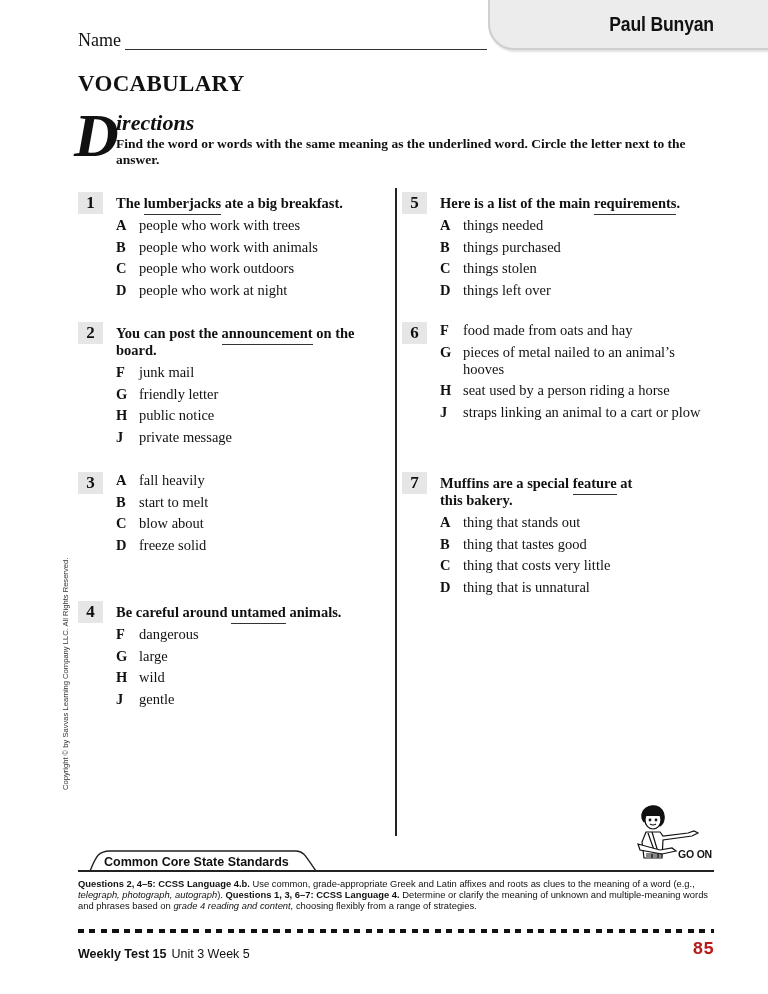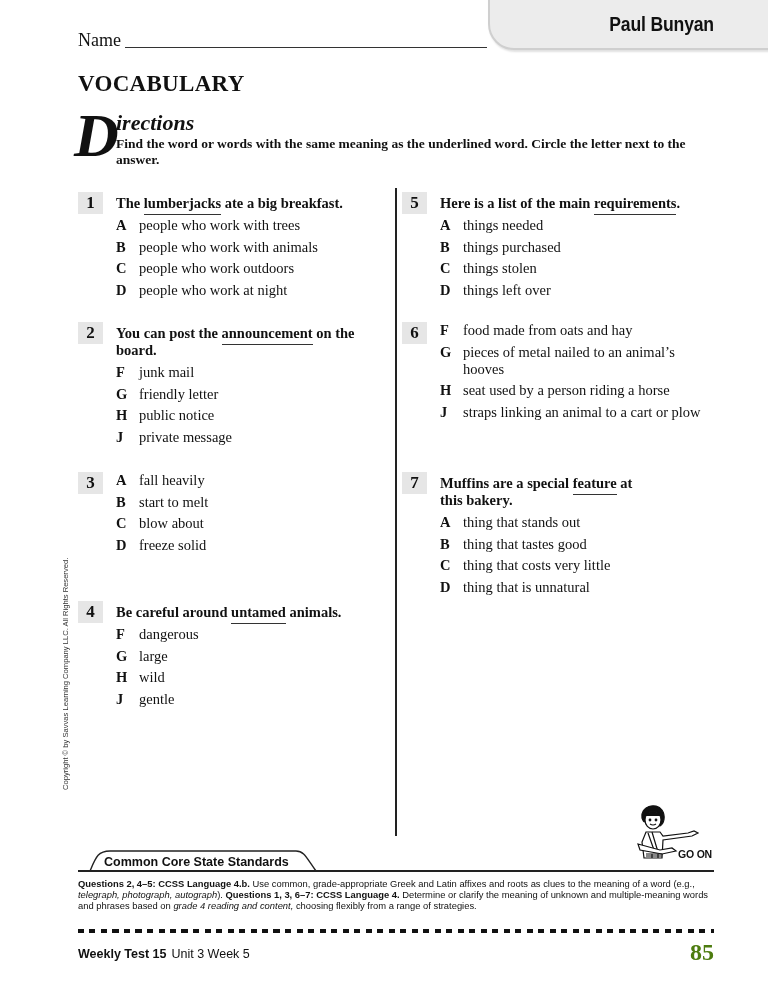--- a/index.html
+++ b/index.html
@@ -11,21 +11,21 @@
       background: #ececec; border: 2px solid #cfcfcf; border-radius: 0 0 0 26px;
       box-shadow: 1px 2px 2px rgba(0,0,0,0.12);
     }
     .title-tab .story {
       position: absolute; right: 72px; bottom: 12px;
       font-family: "Liberation Sans", "DejaVu Sans", sans-serif;
       font-weight: bold; font-size: 20px; letter-spacing: -0.2px; color: #111;
       transform: scaleX(0.88); transform-origin: right center;
     }
 
-    .name-row { position: absolute; left: 78px; top: 30px; font-size: 18px; display: flex; align-items: flex-start; }
+    .name-row { position: absolute; left: 78px; top: 30px; font-size: 18px; display: flex; align-items: center; }
     .name-line { display: inline-block; width: 362px; border-bottom: 1.5px solid #333; margin-left: 4px; height: 18px; }
 
     .section-title { position: absolute; left: 78px; top: 71px; font-size: 23px; font-weight: bold; letter-spacing: 0.3px; }
 
     .directions { position: absolute; left: 74px; top: 108px; width: 650px; height: 60px; }
     .dir-cap { position: absolute; left: 0; top: -4px; font-size: 62px; font-weight: bold; font-style: italic; line-height: 1; }
     .dir-rest { position: absolute; left: 42px; top: 4px; font-size: 22px; font-style: italic; font-weight: bold; line-height: 1; }
     .dir-text { position: absolute; left: 42px; top: 28px; width: 600px; font-size: 13.5px; font-weight: bold; line-height: 16px; }
 
     .col { position: absolute; top: 192px; width: 310px; }
@@ -58,21 +58,21 @@
     .ccss-text { position: absolute; left: 78px; top: 878px; width: 640px; font-family: "Liberation Sans", "DejaVu Sans", sans-serif; font-size: 9.4px; line-height: 11px; color: #111; }
     .ccss-text b { font-weight: bold; }
     .ccss-text i { font-style: italic; }
 
     .dash-rule { position: absolute; left: 78px; top: 929px; width: 636px; height: 4px;
       background: repeating-linear-gradient(90deg, #111 0 6px, transparent 6px 11.5px); }
 
     .footer-left { position: absolute; left: 78px; top: 947px; font-family: "Liberation Sans", "DejaVu Sans", sans-serif; font-size: 12.5px; text-align: center; }
     .footer-left .wt { font-weight: bold; }
     .footer-left .uw { margin-left: 5px; }
-    .page-num { position: absolute; right: 54px; top: 939px; font-family: Liberation Serif, serif; font-weight: bold; font-size: 24px; color: #4d7c0f; }
+    .page-num { position: absolute; right: 54px; top: 939px; font-family: Liberation Mono, monospace; font-weight: bold; font-size: 18px; color: #b91c1c; }
   </style>
 </head>
 <body>
 
 <div class="title-tab">
   <span class="story">Paul Bunyan</span>
 </div>
 
 <div class="name-row">
   <span>Name</span>

